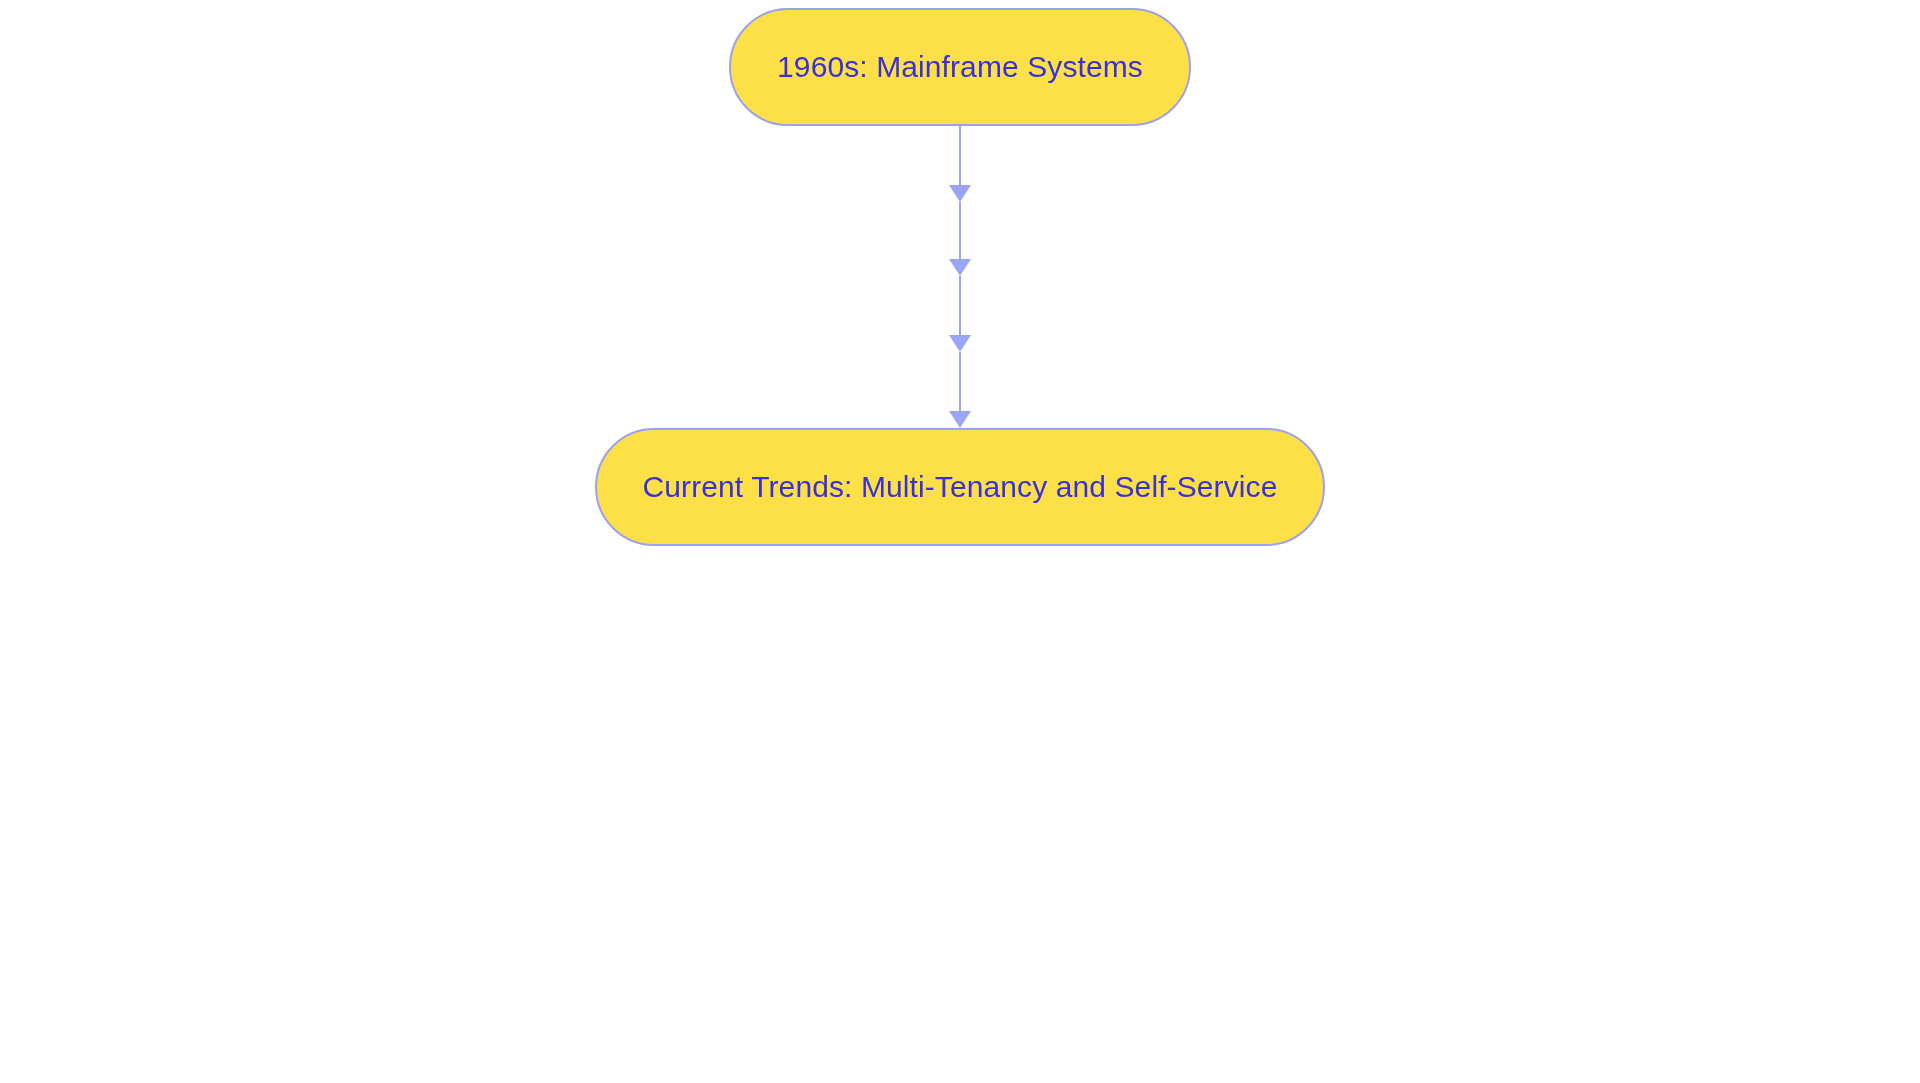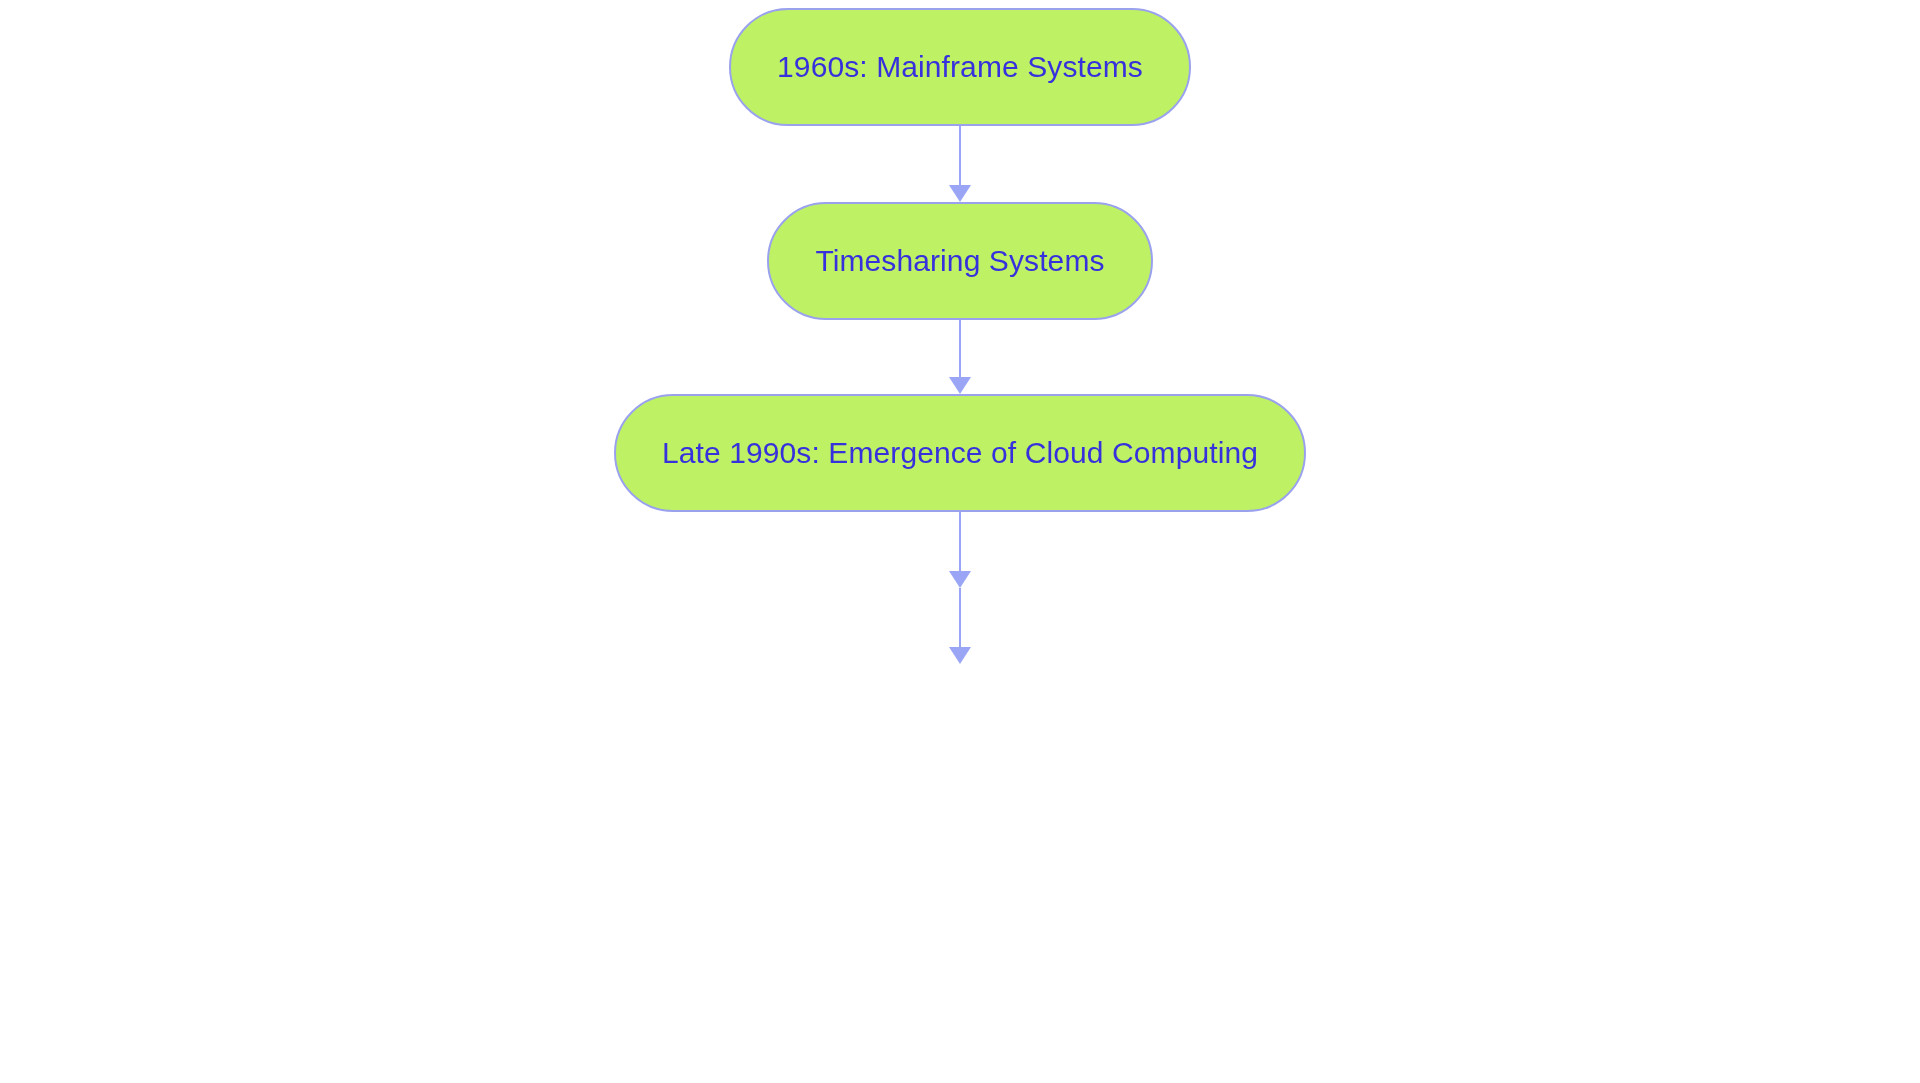--- a/index.html
+++ b/index.html
@@ -36,21 +36,21 @@
     padding-top: 8px;
     box-sizing: border-box;
   }
 
   
   .flow-node {
     position: relative;
     box-sizing: border-box;
     height: 118px;
     border: 2px solid #9aa2ee;
-    background: #bef264;
+    background: #fde047;
     border-radius: 60px;
     display: flex;
     align-items: center;
     justify-content: center;
     padding: 0 46px;
     flex: none;
   }
 
   .flow-node-label {
     color: #3730dd;
@@ -107,39 +107,36 @@
 
     <div class="flow-node">
       <span class="flow-node-label">1960s: Mainframe Systems</span>
     </div>
 
     <div class="flow-connector gap-1">
       <div class="connector-line"></div>
       <div class="connector-head"></div>
     </div>
 
-    <div class="flow-node">
-      <span class="flow-node-label">Timesharing Systems</span>
-    </div>
 
     <div class="flow-connector gap-2">
       <div class="connector-line"></div>
       <div class="connector-head"></div>
     </div>
 
-    <div class="flow-node">
-      <span class="flow-node-label">Late 1990s: Emergence of Cloud Computing</span>
-    </div>
 
     <div class="flow-connector gap-3">
       <div class="connector-line"></div>
       <div class="connector-head"></div>
     </div>
 
 
     <div class="flow-connector gap-4">
       <div class="connector-line"></div>
       <div class="connector-head"></div>
     </div>
 
+    <div class="flow-node">
+      <span class="flow-node-label">Current Trends: Multi-Tenancy and Self-Service</span>
+    </div>
 
   </div>
 </div>
 
 </body></html>

